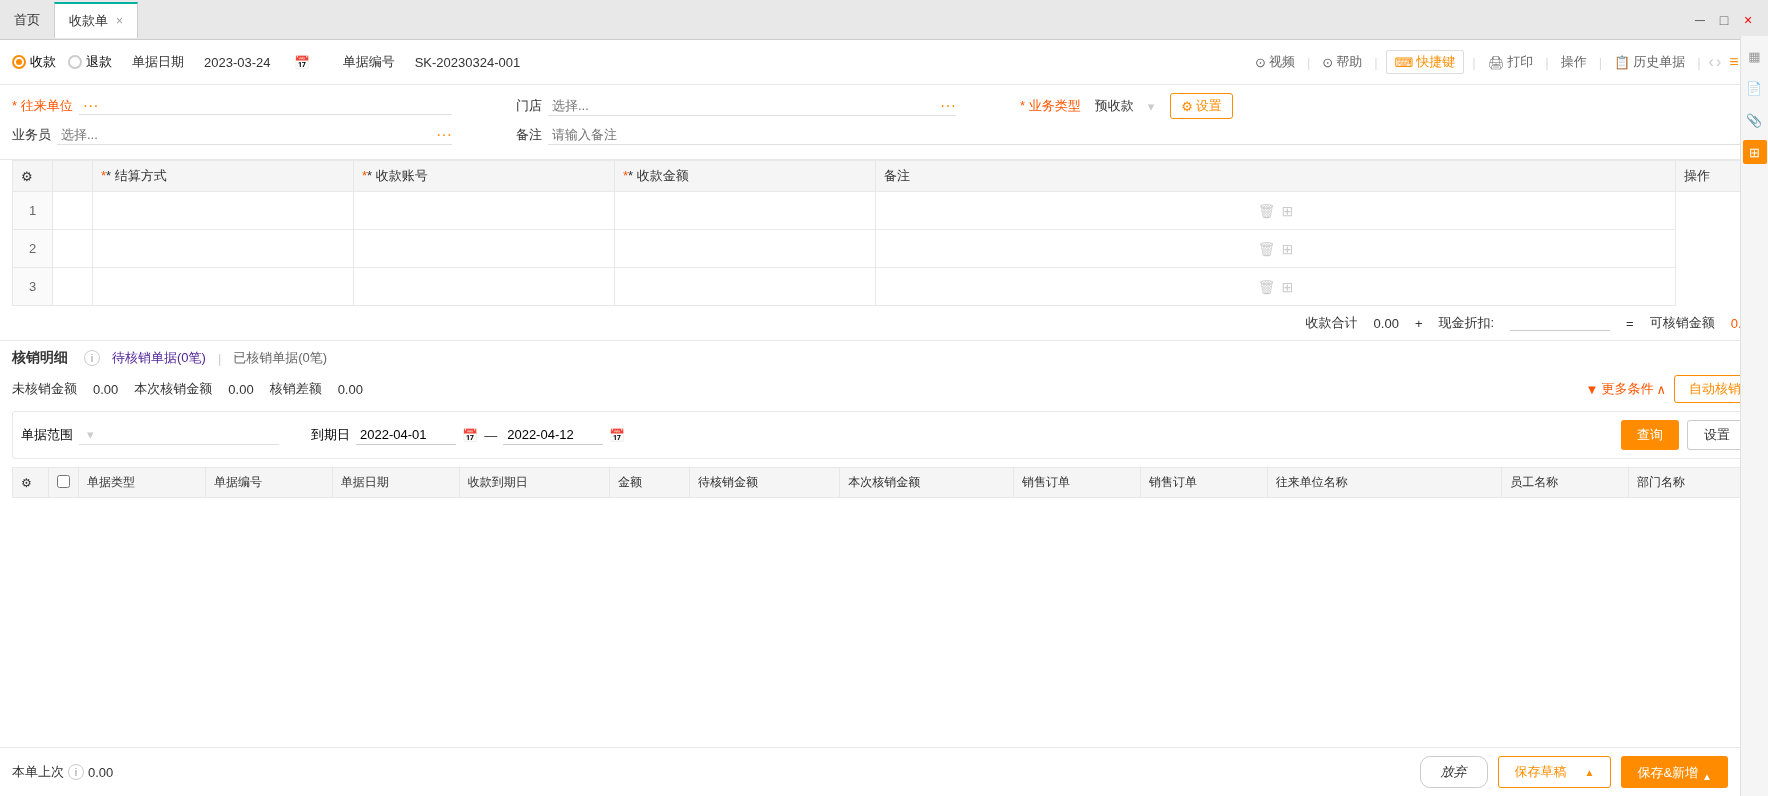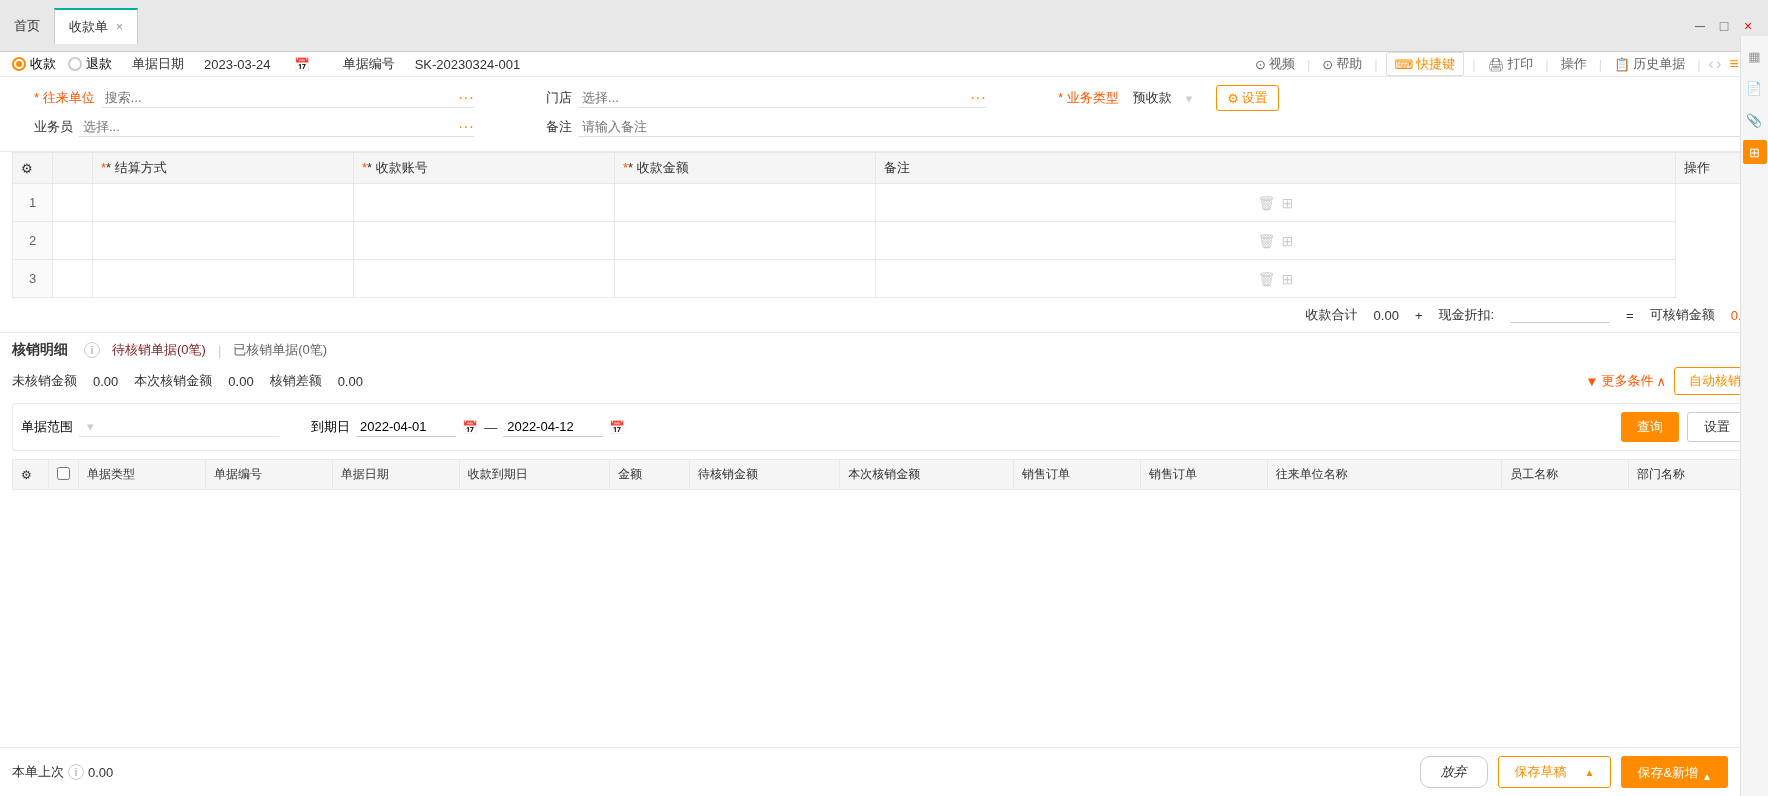--- a/index.html
+++ b/index.html
@@ -1,51 +1,51 @@
 <!DOCTYPE html>
 <html><head>
   <meta charset="utf-8">
   <style>
     * { box-sizing: border-box; margin: 0; padding: 0; font-family: 'Microsoft YaHei', Arial, sans-serif; font-size: 13px; }
     body { background: #f0f0f0; width: 1768px; height: 796px; overflow: hidden; }
 
     
-    .tab-bar { display: flex; align-items: center; background: #e8e8e8; height: 52px; border-bottom: 1px solid #ccc; }
+    .tab-bar { display: flex; align-items: center; background: #e8e8e8; height: 40px; border-bottom: 1px solid #ccc; }
     .tab-item { padding: 0 14px; height: 36px; display: flex; align-items: center; cursor: pointer; font-size: 13px; }
     .tab-item.home { background: #e8e8e8; color: #333; }
     .tab-item.active { background: #fff; color: #333; border-top: 2px solid #00b0a0; border-left: 1px solid #ccc; border-right: 1px solid #ccc; }
     .tab-close { margin-left: 8px; color: #999; cursor: pointer; font-size: 12px; }
     .window-controls { margin-left: auto; display: flex; align-items: center; gap: 8px; padding-right: 12px; }
     .win-btn { width: 16px; height: 16px; display: flex; align-items: center; justify-content: center; cursor: pointer; color: #666; font-size: 14px; }
 
     
     .main-wrapper { background: #fff; height: calc(796px - 36px); display: flex; flex-direction: column; overflow: hidden; }
 
     
-    .top-toolbar { display: flex; align-items: center; padding: 0 12px; border-bottom: 1px solid #e8e8e8; gap: 20px; }
+    .top-toolbar { display: flex; align-items: center; padding: 10px 12px; border-bottom: 1px solid #e8e8e8; gap: 20px; }
     .radio-group { display: flex; align-items: center; gap: 12px; }
     .radio-item { display: flex; align-items: center; gap: 4px; cursor: pointer; }
     .radio-dot { width: 14px; height: 14px; border-radius: 50%; border: 2px solid #ccc; display: flex; align-items: center; justify-content: center; }
     .radio-dot.active { border-color: #ff8c00; }
     .radio-dot.active::after { content: ''; width: 6px; height: 6px; border-radius: 50%; background: #ff8c00; display: block; }
     .field-label { color: #333; }
     .field-value { color: #333; font-weight: 500; }
     .date-icon { color: #ff8c00; margin-left: 4px; cursor: pointer; }
     .toolbar-right { margin-left: auto; display: flex; align-items: center; gap: 8px; }
     .toolbar-btn { display: flex; align-items: center; gap: 3px; color: #666; cursor: pointer; font-size: 12px; padding: 2px 4px; }
     .toolbar-divider { color: #ddd; }
     .quick-key-btn { background: #fff; border: 1px solid #ddd; padding: 2px 8px; color: #ff8c00; border-radius: 2px; cursor: pointer; display: flex; align-items: center; gap: 3px; }
     .nav-arrows { display: flex; gap: 2px; }
     .nav-arrow { color: #ccc; cursor: pointer; font-size: 16px; }
     .layout-icons { display: flex; gap: 4px; }
     .layout-icon { color: #ff8c00; cursor: pointer; font-size: 16px; }
 
     
     .form-section { padding: 8px 12px; border-bottom: 1px solid #e8e8e8; }
-    .form-row { display: flex; align-items: center; gap: 12px; margin-bottom: 6px; margin-left: 22px; }
+    .form-row { display: flex; align-items: center; gap: 4px; margin-bottom: 6px; }
     .form-field { display: flex; align-items: center; gap: 6px; flex: 1; }
     .form-field-label { color: #f50; white-space: nowrap; }
     .form-input-wrapper { display: flex; align-items: center; flex: 1; border-bottom: 1px solid #e0e0e0; position: relative; }
     .form-input { border: none; outline: none; color: #bbb; font-size: 13px; padding: 2px 4px; flex: 1; background: transparent; }
     .more-btn { color: #ff8c00; cursor: pointer; margin-left: 4px; font-size: 16px; line-height: 1; }
     .business-type-wrapper { display: flex; align-items: center; gap: 6px; }
     .business-type-value { color: #333; }
     .business-type-arrow { color: #ccc; margin-left: 8px; }
     .setting-btn { background: #fff; border: 1px solid #ff8c00; color: #ff8c00; padding: 3px 10px; border-radius: 3px; cursor: pointer; display: flex; align-items: center; gap: 3px; margin-left: 12px; }
 
@@ -64,21 +64,21 @@
     
     .summary-row { display: flex; align-items: center; justify-content: flex-end; padding: 8px 12px; gap: 16px; color: #333; }
     .summary-orange { color: #f50; font-weight: 500; }
     .cash-discount-input { border: none; border-bottom: 1px solid #ccc; width: 100px; outline: none; text-align: right; padding: 0 4px; }
 
     
     .verify-section { padding: 8px 12px; border-top: 1px solid #e8e8e8; }
     .verify-header { display: flex; align-items: center; gap: 12px; margin-bottom: 8px; }
     .verify-title { font-size: 14px; font-weight: 600; color: #333; }
     .info-icon { width: 16px; height: 16px; border-radius: 50%; border: 1px solid #ccc; color: #999; display: inline-flex; align-items: center; justify-content: center; font-size: 11px; cursor: pointer; margin-left: 4px; }
-    .verify-tab { color: #7f1d1d; cursor: pointer; font-size: 13px; }
+    .verify-tab { color: #4c1d95; cursor: pointer; font-size: 13px; }
     .verify-stats { display: flex; align-items: center; gap: 16px; margin-bottom: 8px; color: #333; }
     .stat-value { color: #333; }
     .verify-right { margin-left: auto; display: flex; align-items: center; gap: 8px; }
     .more-conditions { color: #f50; cursor: pointer; display: flex; align-items: center; gap: 3px; font-size: 13px; }
     .auto-verify-btn { background: #fff; border: 1px solid #ff8c00; color: #ff8c00; padding: 4px 14px; border-radius: 3px; cursor: pointer; font-family: Liberation Mono, monospace; }
 
     
     .filter-row { display: flex; align-items: center; gap: 12px; padding: 6px 0; border: 1px solid #e8e8e8; border-radius: 3px; margin-bottom: 8px; padding: 8px; }
     .filter-field { display: flex; align-items: center; gap: 6px; }
     .filter-select { display: flex; align-items: center; gap: 4px; border: none; border-bottom: 1px solid #e0e0e0; padding: 2px 4px; min-width: 200px; cursor: pointer; }
@@ -187,21 +187,20 @@
       </div>
     </div>
   </div>
 
   <div class="form-section">
     <div class="form-row">
 
       <div class="form-field" style="max-width:440px;">
         <span class="form-field-label">* 往来单位</span>
         <div class="form-input-wrapper">
-          <input class="form-input" type="text" placeholder="搜索..." style="">
           <span class="more-btn">···</span>
         </div>
       </div>
 
       <div class="form-field" style="max-width:440px; margin-left:60px;">
         <span class="form-field-label" style="color:#333;">门店</span>
         <div class="form-input-wrapper">
           <input class="form-input" type="text" placeholder="选择..." style="">
           <span class="more-btn">···</span>
         </div>

